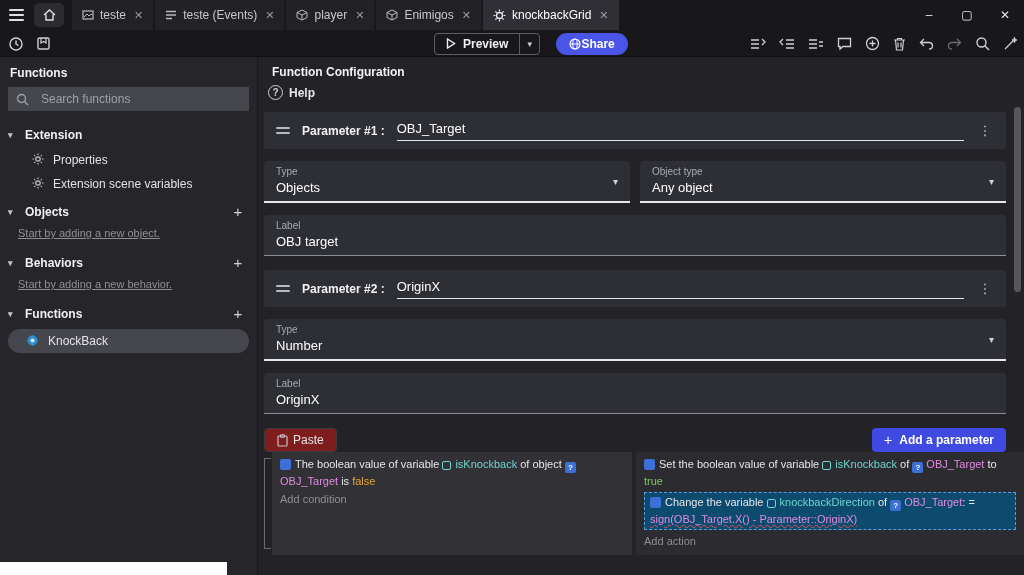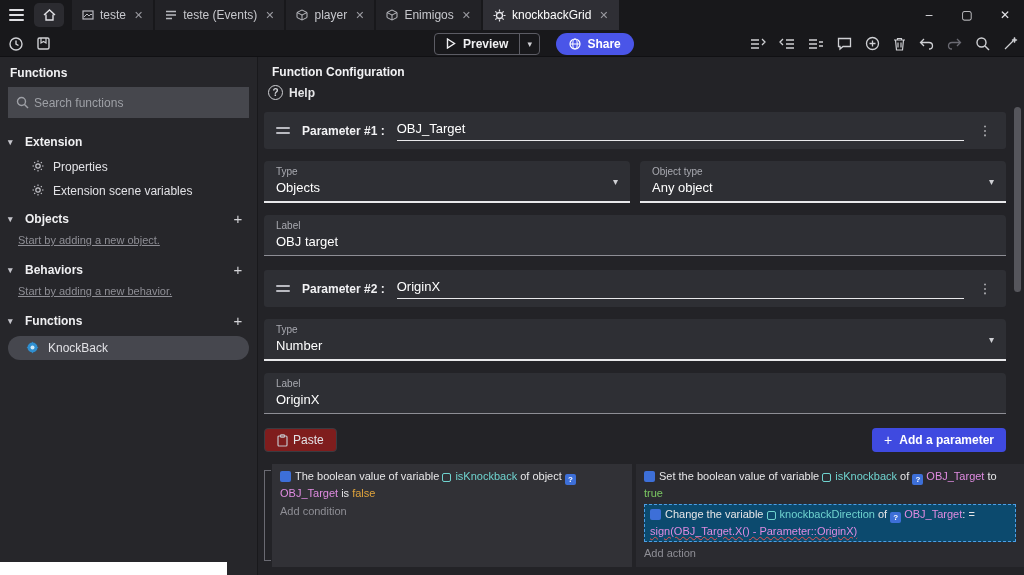--- a/index.html
+++ b/index.html
@@ -33,31 +33,31 @@
   .toolbar { position:absolute; left:0; top:30px; width:1024px; height:27px;
     background:#18181b; border-bottom:1px solid #101013; }
   .tb-left { position:absolute; left:8px; top:0; height:27px; display:flex; align-items:center; gap:12px; }
   .tb-center { position:absolute; left:434px; top:0; height:27px; display:flex; align-items:center; gap:16px; }
   .preview-btn { display:flex; align-items:stretch; height:22px; border:1px solid #5c5c64;
     border-radius:4px; overflow:hidden; cursor:pointer; }
   .preview-main { display:flex; align-items:center; gap:7px; padding:0 11px;
     font-weight:bold; color:#f0f0f2; font-size:12px; }
   .preview-caret { display:flex; align-items:center; justify-content:center; width:20px;
     border-left:1px solid #5c5c64; color:#d0d0d4; font-size:9px; }
-  .share-btn { display:flex; align-items:center; gap:6px; height:22px; padding:0 13px;
+  .share-btn { display:flex; align-items:center; height:22px; padding:0 13px;
     background:#4a55e8; border-radius:12px; color:#fff; font-weight:bold; font-size:12px; cursor:pointer; }
   .tb-right { position:absolute; right:6px; top:0; height:27px; display:flex; align-items:center; gap:13px; }
   .tb-icon { cursor:pointer; }
 
   
   .sidebar { position:absolute; left:0; top:57px; width:258px; height:518px;
     background:#26262a; border-right:1px solid #19191c; overflow:hidden; }
   .sb-title { font-weight:bold; padding:9px 10px 7px; color:#f2f2f4; }
-  .search-box { margin:0 8px 10px; height:31px; background:#46474d; border-radius:0;
-    display:flex; align-items:center; padding:0 8px; gap:3px; }
+  .search-box { margin:0 8px 10px; height:24px; background:#46474d; border-radius:0;
+    display:flex; align-items:center; padding:0 8px; gap:10px; }
   .search-box input { background:transparent; border:0; outline:0; color:#e6e6e8;
     font-family:"Liberation Sans", sans-serif; font-size:12px; width:100%; }
   .search-box input::placeholder { color:#9ea0a6; }
   .section-header { display:flex; align-items:center; padding:7px 10px 6px 8px;
     font-weight:bold; color:#f0f0f2; cursor:pointer; }
   .section-header .chev { font-size:9px; color:#c4c4ca; margin-right:7px; width:10px; }
   .section-header .plus { margin-left:auto; color:#d4d4d8; font-size:15px; font-weight:normal;
     width:18px; text-align:center; cursor:pointer; }
   .tree-item { display:flex; gap:9px; padding:5px 10px 5px 32px;
     color:#e2e2e6; cursor:pointer; }
@@ -92,21 +92,21 @@
     color:#cfd0d4; font-size:10px; }
 
   .paste-row { display:flex; align-items:center; margin-top:14px; }
   .paste-btn { display:flex; align-items:center; gap:5px; background:#7f1d1d; border:1px solid #3a3b41;
     border-radius:4px; height:24px; padding:0 12px; color:#e2e2e6; cursor:pointer; }
   .add-param-btn { margin-left:auto; display:flex; align-items:center; gap:7px; background:#3f4ae0;
     border-radius:4px; height:24px; padding:0 12px; color:#fff; font-weight:bold; cursor:pointer; }
   .add-param-btn .pp { font-size:14px; font-weight:normal; }
 
   
-  .events { margin-top:12px; padding-left:6px; font-size:11px; }
+  .events { padding-left:6px; font-size:11px; }
   .event-row { display:flex; align-items:stretch; }
   .event-rail { width:7px; border-left:1px solid #6a6a72; border-top:1px solid #6a6a72;
     border-bottom:1px solid #6a6a72; margin:6px 1px 6px 0; }
   .conditions { width:360px; background:#313136; padding:4px 8px 2px; line-height:1.55; }
   .actions { flex:1; background:#2b2b30; padding:4px 8px 2px; margin-left:4px; line-height:1.55; }
   .add-link { color:#8e8e95; padding:1px 0 3px; cursor:pointer; }
   .mini { display:inline-block; width:11px; height:11px; border-radius:2px; vertical-align:-2px;
     margin-right:4px; }
   .mini.bool { background:#3d6fd8; }
   .mini.var { background:transparent; border:1px solid #6fd3cf; width:9px; height:9px; }

